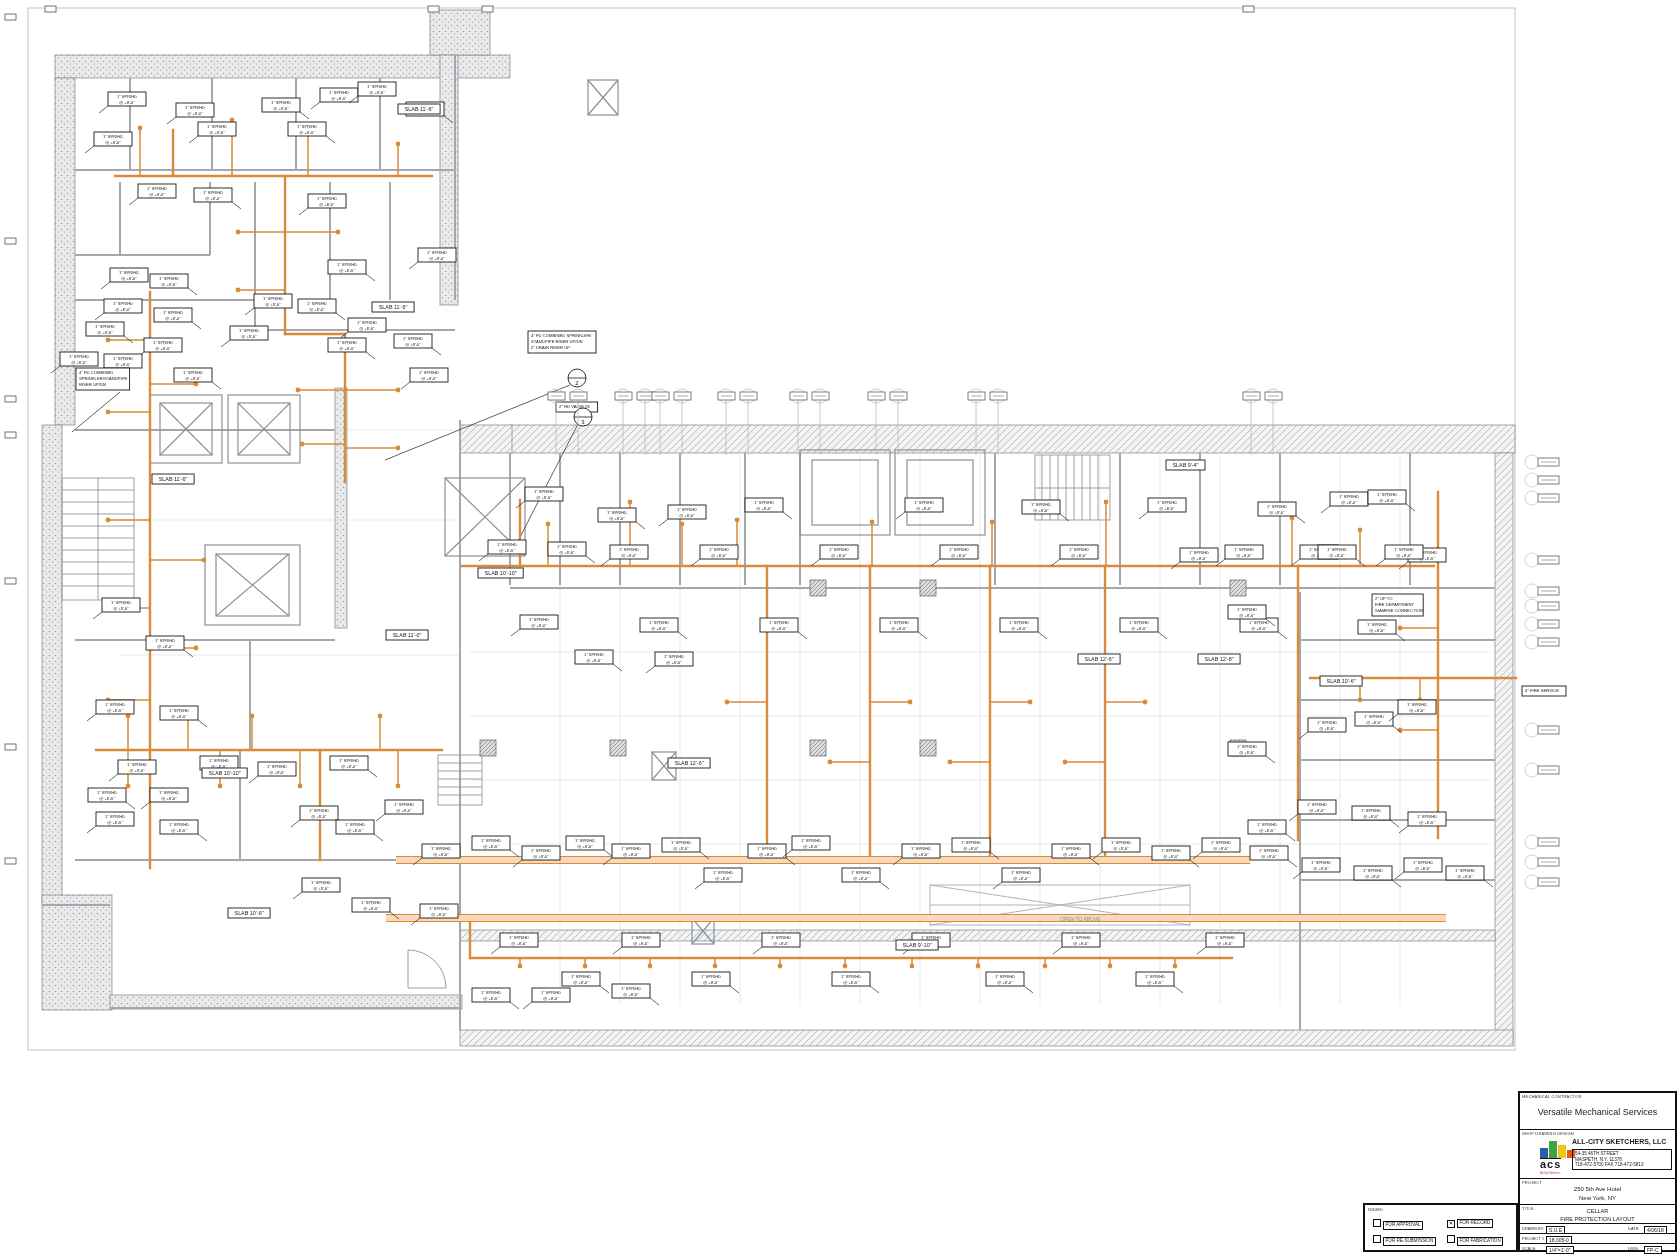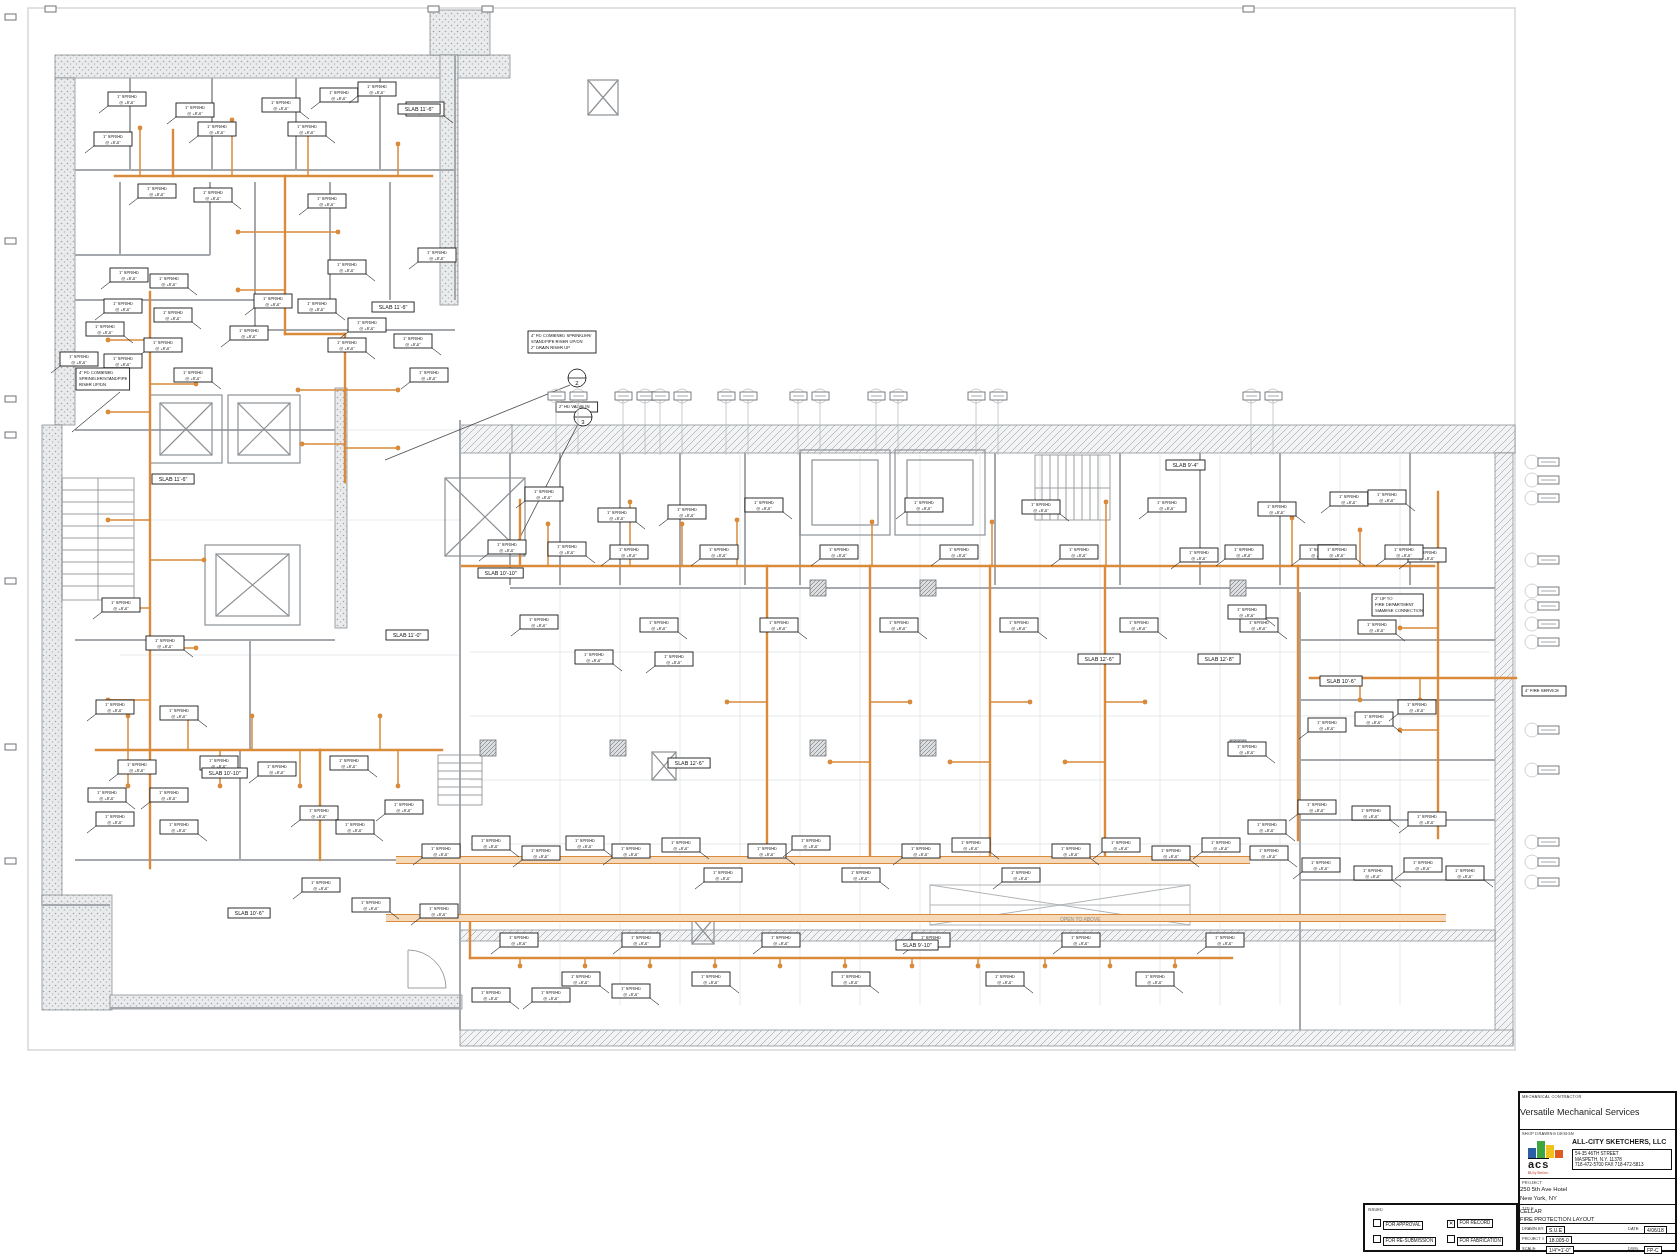--- a/index.html
+++ b/index.html
@@ -4,26 +4,26 @@
 <style>
   html,body{margin:0;padding:0;background:#ffffff;}
   #page{position:relative;width:1680px;height:1257px;background:#ffffff;overflow:hidden;
         font-family:"Liberation Sans","DejaVu Sans",sans-serif;color:#1a1a1a;}
   #plan-svg{position:absolute;left:0;top:0;}
   
   #titleblock{position:absolute;left:1518px;top:1091px;width:159px;height:161px;
               border:2.5px solid #111;background:#fff;font-size:5px;box-sizing:border-box;}
   .tb-sec{position:absolute;left:0;right:0;border-bottom:1.6px solid #111;box-sizing:border-box;}
   .tb-label{position:absolute;left:2px;top:1px;font-size:4px;color:#333;letter-spacing:.2px;}
-  .tb-center{position:absolute;left:0;right:0;}
+  .tb-center{position:absolute;left:0;right:0;text-align:center;}
   #tb-contractor-name{top:14px;font-size:9px;}
   #tb-firm{position:absolute;left:52px;top:8px;font-size:7px;font-weight:bold;}
   #tb-addr{position:absolute;left:52px;top:19px;width:100px;border:1px solid #111;
            font-size:4.6px;line-height:5.6px;padding:1px 2px;box-sizing:border-box;}
-  #logo{position:absolute;left:6px;top:8px;width:42px;height:34px;}
+  #logo{position:absolute;left:18px;top:8px;width:42px;height:34px;}
   .bar{position:absolute;bottom:14px;width:8px;}
   #logo-acs{position:absolute;left:2px;bottom:2px;font-size:11px;font-weight:bold;
             letter-spacing:1px;border-top:1.4px solid #111;line-height:11px;}
   #logo-sub{position:absolute;left:2px;bottom:-3px;font-size:2.6px;color:#c0392b;}
   .tb-row{position:absolute;left:0;right:0;border-bottom:1.2px solid #111;box-sizing:border-box;height:10px;}
   .tb-cell-label{position:absolute;top:1.5px;font-size:4px;color:#333;}
   .tb-val{position:absolute;top:1.5px;font-size:5px;border:.8px solid #111;padding:0 2px;background:#fff;}
   
   #issued{position:absolute;left:1363px;top:1203px;width:155px;height:49px;
           border:2.5px solid #111;background:#fff;box-sizing:border-box;}

